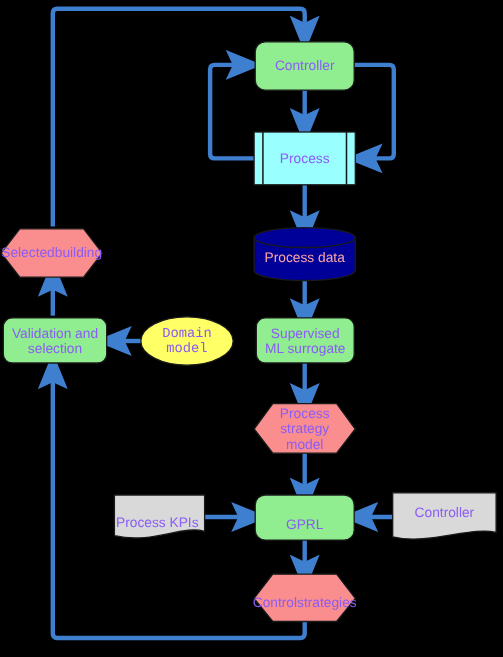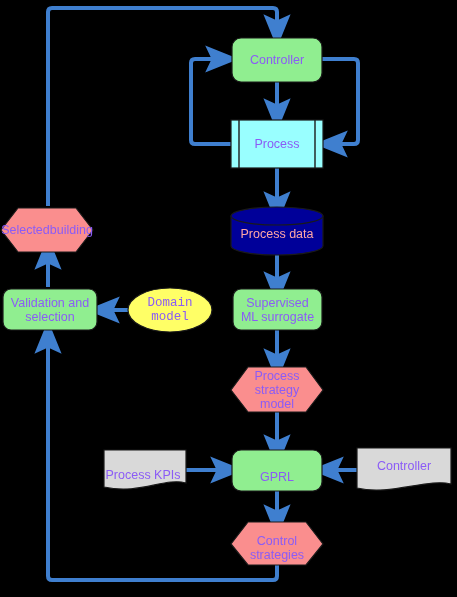--- a/index.html
+++ b/index.html
@@ -104,21 +104,21 @@
   </div>
 
   <div class="nodelabel" style="left:231px;top:367px;width:92px;height:45px;flex-direction:column;">
     <span>Process</span>
     <span>strategy</span>
     <span>model</span>
   </div>
 
   <div class="nodelabel" style="left:232px;top:450px;width:90px;height:53px;">GPRL</div>
 
-  <div class="nodelabel" style="left:231px;top:522px;width:92px;height:51px;flex-direction:column;">
+  <div class="nodelabel" style="left:231px;top:522px;width:92px;height:51px;flex-direction:row;">
     <span>Control</span>
     <span>strategies</span>
   </div>
 
   <div class="nodelabel" style="left:104px;top:458px;width:78px;height:33px;">Process KPIs</div>
 
   <div class="nodelabel" style="left:357px;top:448px;width:94px;height:36px;flex-direction:column;">
     <span>Controller</span>
   </div>
 

